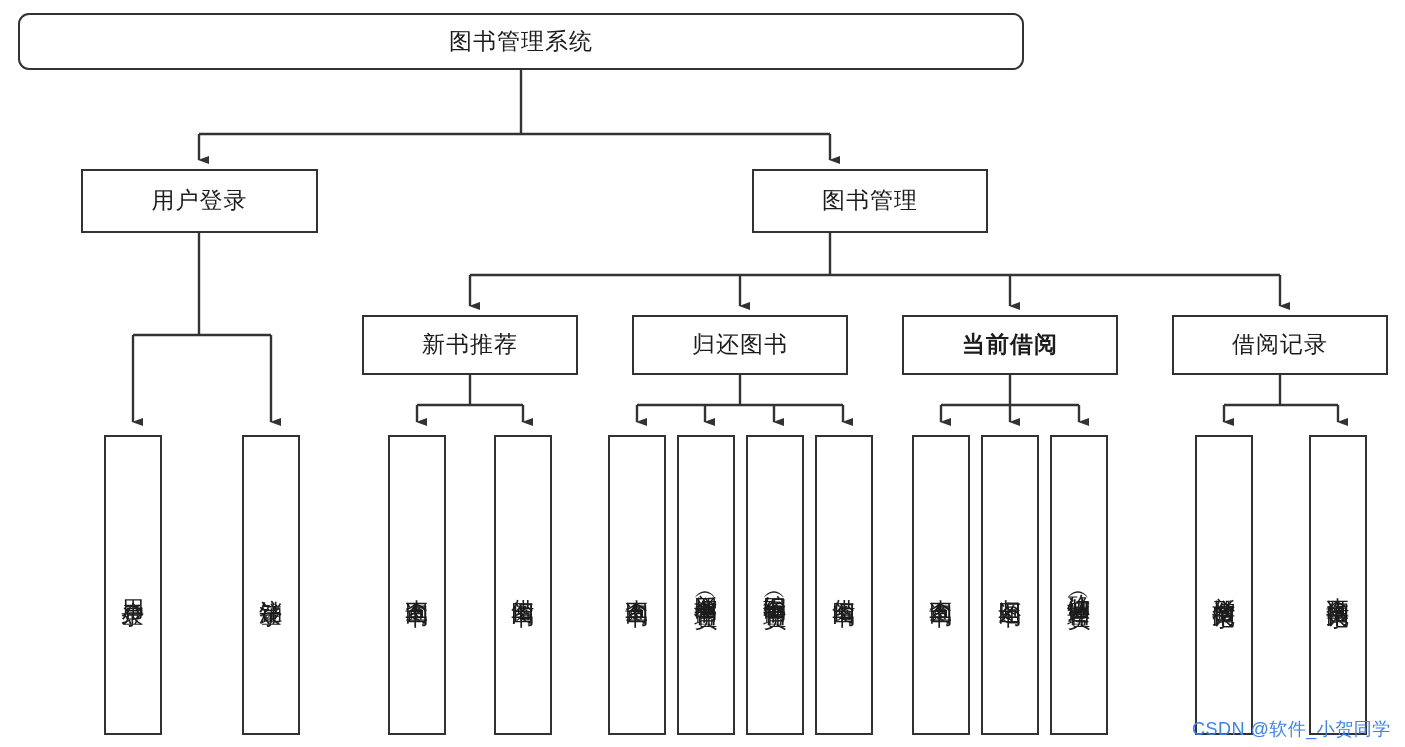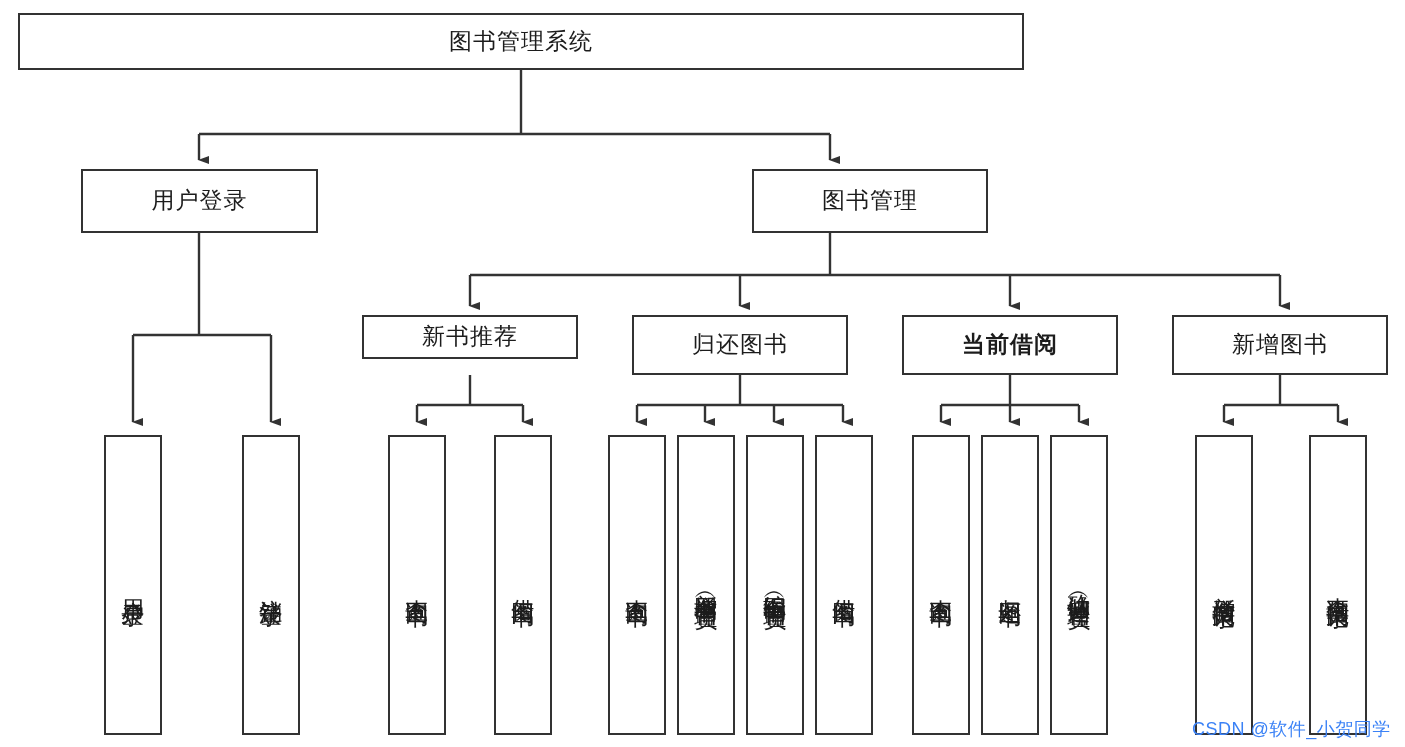--- a/index.html
+++ b/index.html
@@ -110,42 +110,42 @@
       <path d="M1010,405 L1010,422" marker-end="url(#arrow)"></path>
       <path d="M1079,405 L1079,422" marker-end="url(#arrow)"></path>
 
       <path d="M1280,375 L1280,405"></path>
       <path d="M1224,405 L1338,405"></path>
       <path d="M1224,405 L1224,422" marker-end="url(#arrow)"></path>
       <path d="M1338,405 L1338,422" marker-end="url(#arrow)"></path>
     </g>
   </svg>
 
-  <div class="node h" style="left:18px; top:13px; width:1006px; height:57px;">
+  <div class="node h" style="left:18px; top:13px; width:1006px; height:57px;border-radius:11px;">
     <span>图书管理系统</span>
   </div>
 
   <div class="node h" style="left:81px; top:169px; width:237px; height:64px;">
     <span>用户登录</span>
   </div>
   <div class="node h" style="left:712px; top:169px; width:236px; height:64px;margin-left:40px;">
     <span>图书管理</span>
   </div>
 
-  <div class="node h" style="left:362px; top:315px; width:216px; height:44px;">
+  <div class="node h" style="left:362px; top:315px; width:216px; height:60px;">
     <span>新书推荐</span>
   </div>
   <div class="node h" style="left:632px; top:315px; width:216px; height:60px;">
     <span>归还图书</span>
   </div>
   <div class="node h" style="left:902px; top:315px; width:216px; height:60px;font-weight:bold;">
     <span>当前借阅</span>
   </div>
   <div class="node h" style="left:1172px; top:315px; width:216px; height:60px;">
-    <span>新增图书</span>
+    <span>借阅记录</span>
   </div>
 
   <div class="node v" style="left:104px; top:435px; width:58px; height:300px;">
     <span class="vtext">用户登录</span>
   </div>
   <div class="node v" style="left:242px; top:435px; width:58px; height:300px;">
     <span class="vtext">注销登录</span>
   </div>
 
   <div class="node v" style="left:388px; top:435px; width:58px; height:300px;">

